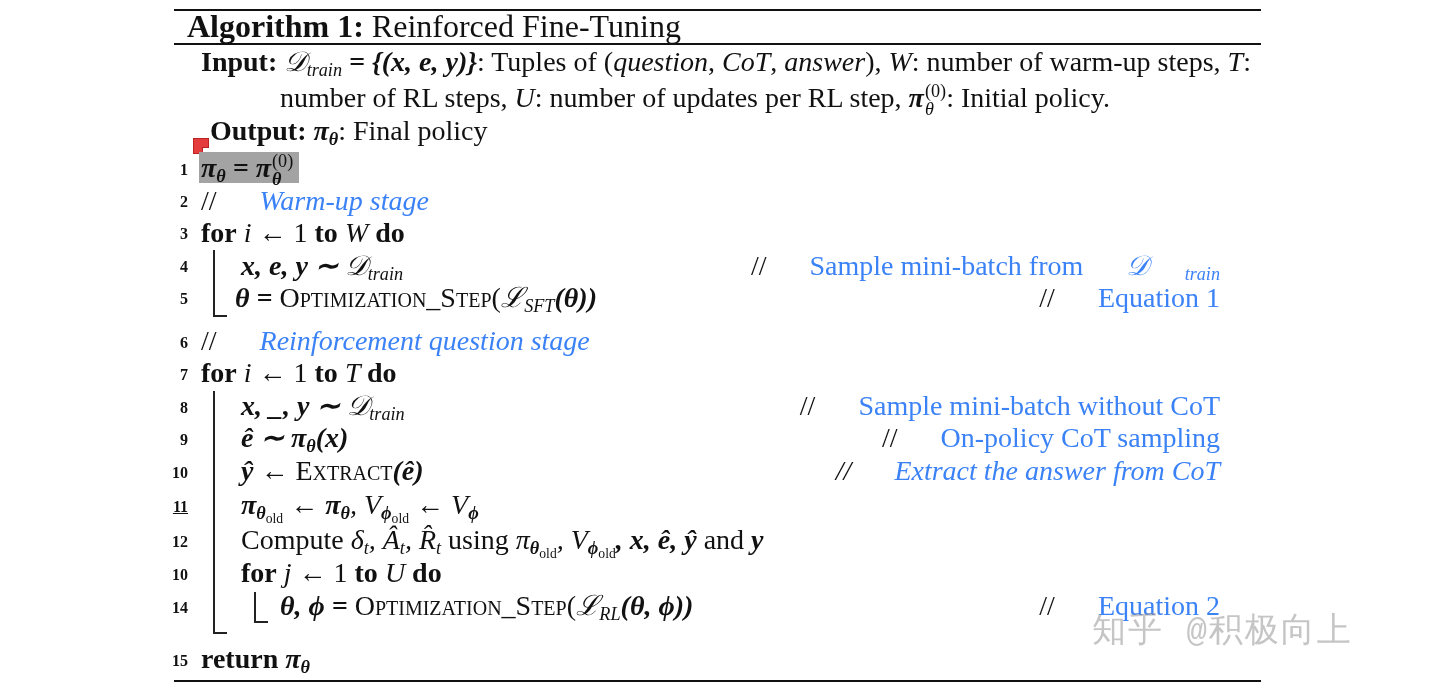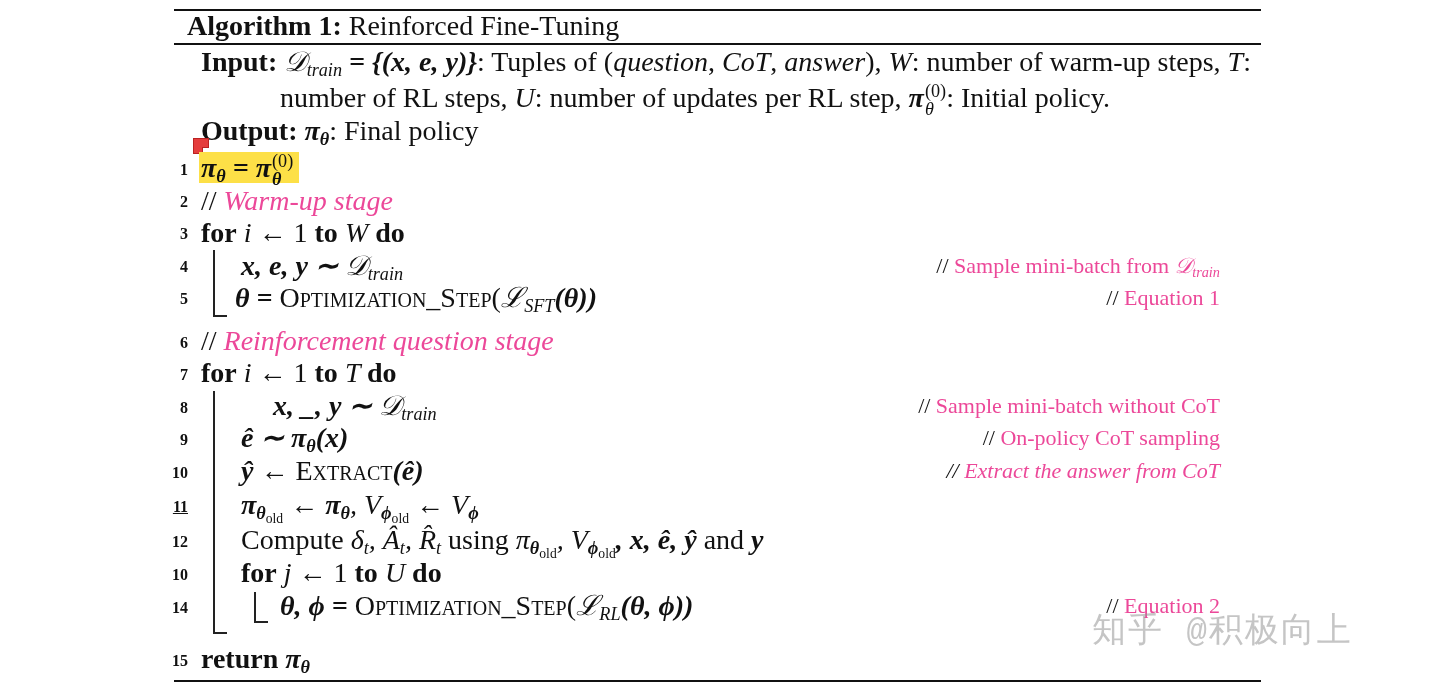--- a/index.html
+++ b/index.html
@@ -2,33 +2,33 @@
 <html><head>
 <meta charset="utf-8">
 <style>
   html, body { margin:0; padding:0; background:#ffffff; }
   body { width:1440px; height:692px; position:relative; overflow:hidden;
          font-family:"Liberation Serif", "DejaVu Serif", serif; color:#111; }
   .rule { position:absolute; left:174px; width:1087px; background:#111; }
   .rule.top { top:9px; height:2px; }
   .rule.mid { top:43px; height:2px; }
   .rule.bot { top:680px; height:2px; }
-  .title { position:absolute; left:187px; top:10px; font-size:28px; line-height:32px; }
+  .title { position:absolute; left:187px; top:10px; font-size:32px; line-height:32px; }
   .b { font-weight:bold; }
   .i { font-style:italic; }
   .math { font-family:"Liberation Serif", serif; font-style:italic; }
   .mb { font-family:"Liberation Serif", serif; font-style:italic; font-weight:bold; }
   .sc { font-variant:small-caps; }
   .cal { font-family:"DejaVu Serif", serif; font-style:italic; }
-  .green { color:#ec4899; }
+  .green { color:#3b82f6;margin-left:36px; }
   .line { position:absolute; font-size:28px; line-height:30px; white-space:nowrap; }
   .lnum { position:absolute; width:20px; text-align:right; font-size:16px; font-weight:bold; line-height:30px; }
-  .comment { position:absolute; right:220px; font-size:22px; line-height:30px; white-space:nowrap; }
+  .comment { position:absolute; right:220px; font-size:28px; line-height:30px; white-space:nowrap; }
   sub { font-size:0.65em; vertical-align:-0.3em; }
-  .highlight { background:#fde047; padding:0 6px 0 2px; }
+  .highlight { background:#a3a3a3; padding:0 6px 0 2px; }
   .vbar { position:absolute; width:1.5px; background:#222; }
   .hbar { position:absolute; height:1.5px; background:#222; }
   .note-icon { position:absolute; left:193px; top:138px; width:14px; height:14px; background:#e53d3d; border:1px solid #b22; }
   .note-icon::after { content:""; position:absolute; right:-1px; bottom:-1px; width:6px; height:6px; background:#fff; border-left:1px solid #b22; border-top:1px solid #b22; }
   .watermark { position:absolute; left:1092px; top:607px; font-family:Liberation Mono, monospace; font-size:34px; color:rgba(150,150,150,0.55); letter-spacing:2px; white-space:nowrap; }
   .subsup { display:inline-block; position:relative; vertical-align:middle; line-height:1; font-size:0.65em; margin-left:1px; }
   .subsup .s { display:block; font-style:normal; font-weight:normal; }
   .subsup .u { display:block; }
 </style>
 </head>
@@ -42,21 +42,21 @@
 <div class="rule mid"></div>
 
 <div class="line" style="left:201px;top:47px;">
   <span class="b">Input:</span>
   <span class="cal">𝒟</span><sub class="math">train</sub><span class="mb"> = {(x, e, y)}</span><span>: Tuples of (</span><span class="i">question</span><span>, </span><span class="i">CoT</span><span>, </span><span class="i">answer</span><span>), </span><span class="math">W</span><span>: number of warm-up steps, </span><span class="math">T</span><span>:</span>
 </div>
 <div class="line" style="left:280px;top:82px;">
   <span>number of RL steps, </span><span class="math">U</span><span>: number of updates per RL step, </span><span class="mb">π</span><span class="subsup"><span class="s">(0)</span><span class="u math">θ</span></span><span>: Initial policy.</span>
 </div>
 
-<div class="line" style="left:201px;top:116px;text-align:right;">
+<div class="line" style="left:210px;top:116px;text-align:right;">
   <span class="b">Output:</span>
   <span class="mb">π</span><sub class="mb">θ</sub><span>: Final policy</span>
 </div>
 <div class="note-icon"></div>
 
 <div class="lnum" style="left:168px;top:155px;">1</div>
 <div class="line" style="left:199px;top:152px;">
   <span class="highlight"><span class="mb">π</span><sub class="mb">θ</sub><span class="mb"> = π</span><span class="subsup"><span class="s">(0)</span><span class="u mb">θ</span></span></span>
 </div>
 
@@ -94,21 +94,21 @@
 </div>
 
 <div class="lnum" style="left:168px;top:360px;">7</div>
 <div class="line" style="left:201px;top:358px;">
   <span class="b">for</span><span class="math"> i </span><span>← 1 </span><span class="b">to</span><span class="math"> T </span><span class="b">do</span>
 </div>
 <div class="vbar" style="left:213px;top:391px;height:242px;"></div>
 <div class="hbar" style="left:213px;top:632px;width:14px;"></div>
 
 <div class="lnum" style="left:168px;top:393px;">8</div>
-<div class="line" style="left:241px;top:391px;margin-left:32px;">
+<div class="line" style="left:241px;top:391px;">
   <span class="mb">x, _, y ∼ </span><span class="cal">𝒟</span><sub class="math">train</sub>
 </div>
 <div class="comment" style="top:391px;">
   <span>// </span><span class="green">Sample mini-batch without CoT</span>
 </div>
 
 <div class="lnum" style="left:168px;top:425px;">9</div>
 <div class="line" style="left:241px;top:423px;">
   <span class="mb">ê ∼ π</span><sub class="mb">θ</sub><span class="mb">(x)</span>
 </div>

